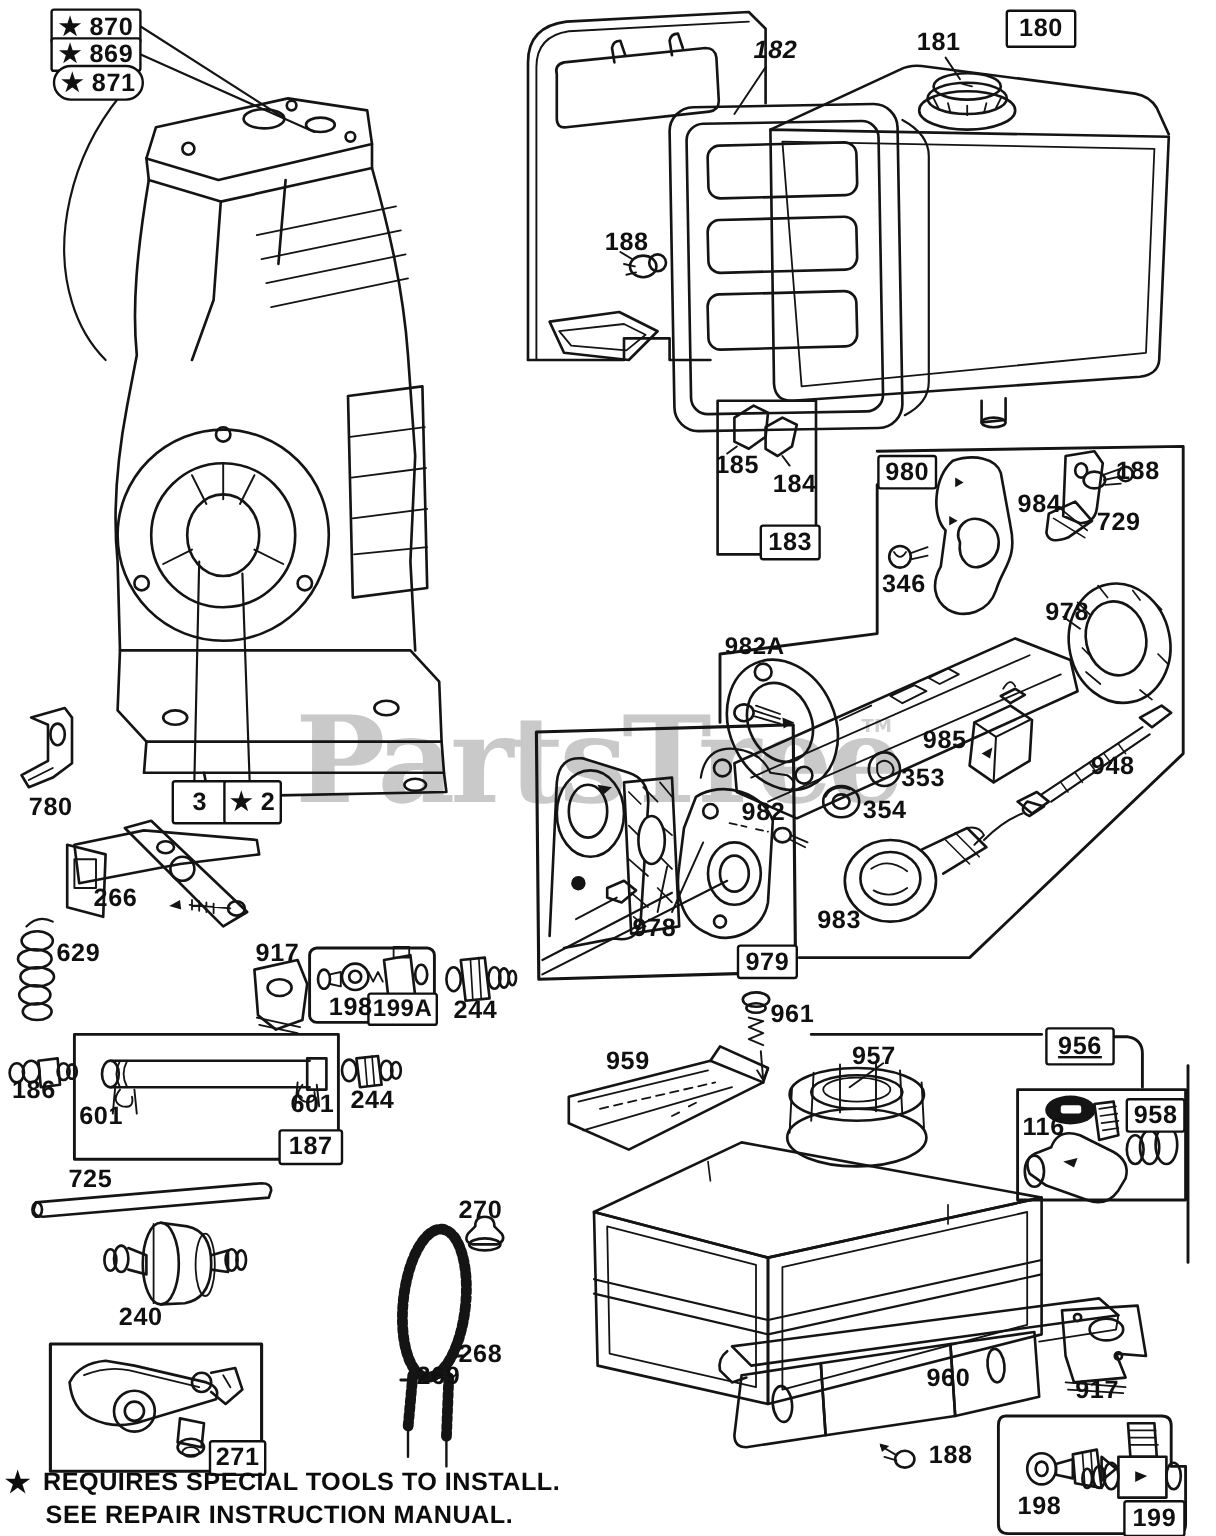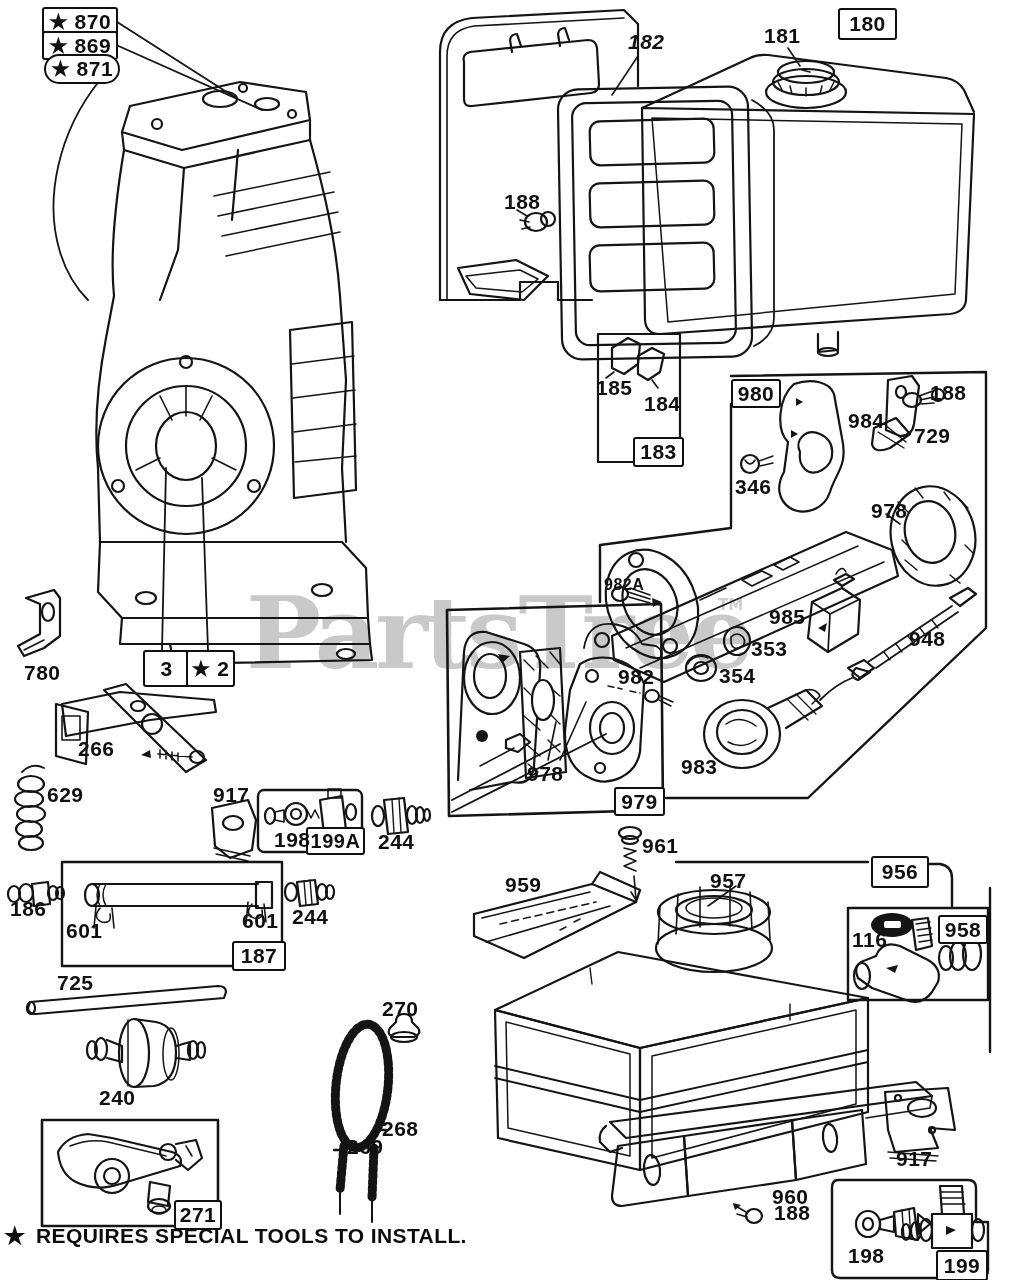--- a/index.html
+++ b/index.html
@@ -392,35 +392,35 @@
       <div class="callout boxed" style="left: 42px; top: 31px; width: 72px; height: 25px;">★ 869</div>
       <div class="callout boxed" style="left: 44px; top: 54px; width: 72px; height: 26px; border-radius: 15px;">★ 871</div>
       <div class="callout boxed" style="left: 838px; top: 8px; width: 55px; height: 28px;">180</div>
       <div class="callout boxed" style="left: 633px; top: 437px; width: 47px; height: 26px;">183</div>
       <div class="callout boxed" style="left: 731px; top: 379px; width: 46px; height: 25px;">980</div>
       <div class="callout boxed" style="left: 143px; top: 650px; width: 43px; height: 33px;">3</div>
       <div class="callout boxed" style="left: 186px; top: 650px; width: 45px; height: 33px;">★ 2</div>
       <div class="callout boxed" style="left: 306px; top: 827px; width: 55px; height: 24px; font-size: 20px;">199A</div>
       <div class="callout boxed" style="left: 232px; top: 941px; width: 50px; height: 26px;">187</div>
       <div class="callout boxed" style="left: 614px; top: 787px; width: 47px; height: 25px;">979</div>
-      <div class="callout boxed" style="left: 871px; top: 856px; width: 54px; height: 28px;">956</div>
+      <div class="callout boxed" style="left: 871px; top: 856px; width: 54px; height: 28px; text-decoration: underline;">956</div>
       <div class="callout boxed" style="left: 938px; top: 915px; width: 46px; height: 25px;">958</div>
       <div class="callout boxed" style="left: 174px; top: 1200px; width: 44px; height: 26px;">271</div>
       <div class="callout boxed" style="left: 936px; top: 1250px; width: 48px; height: 27px;">199</div>
       <div class="callout" style="left: 628px; top: 30px; font-style: italic;">182</div>
       <div class="callout" style="left: 764px; top: 24px;">181</div>
       <div class="callout" style="left: 504px; top: 190px;">188</div>
       <div class="callout" style="left: 596px; top: 376px;">185</div>
       <div class="callout" style="left: 644px; top: 364px; margin-top: 28px;">184</div>
       <div class="callout" style="left: 836px; top: 409px; margin-left: 12px;">984</div>
       <div class="callout" style="left: 930px; top: 381px;">188</div>
       <div class="callout" style="left: 914px; top: 424px;">729</div>
       <div class="callout" style="left: 735px; top: 475px;">346</div>
       <div class="callout" style="left: 871px; top: 499px;">978</div>
-      <div class="callout" style="left: 604px; top: 576px; font-size: 16px;">982A</div>
+      <div class="callout" style="left: 604px; top: 528px; font-size: 20px;">982A</div>
       <div class="callout" style="left: 769px; top: 605px;">985</div>
       <div class="callout" style="left: 751px; top: 637px;">353</div>
       <div class="callout" style="left: 719px; top: 664px;">354</div>
       <div class="callout" style="left: 909px; top: 627px;">948</div>
       <div class="callout" style="left: 618px; top: 665px;">982</div>
       <div class="callout" style="left: 681px; top: 755px;">983</div>
       <div class="callout" style="left: 527px; top: 762px;">978</div>
       <div class="callout" style="left: 24px; top: 661px;">780</div>
       <div class="callout" style="left: 78px; top: 737px;">266</div>
       <div class="callout" style="left: 47px; top: 783px;">629</div>
@@ -433,26 +433,27 @@
       <div class="callout" style="left: 292px; top: 905px;">244</div>
       <div class="callout" style="left: 57px; top: 971px;">725</div>
       <div class="callout" style="left: 55px; top: 1086px; margin-left: 44px;">240</div>
       <div class="callout" style="left: 382px; top: 997px;">270</div>
       <div class="callout" style="left: 299px; top: 1135px; margin-left: 48px;">269</div>
       <div class="callout" style="left: 382px; top: 1117px;">268</div>
       <div class="callout" style="left: 505px; top: 873px;">959</div>
       <div class="callout" style="left: 642px; top: 834px;">961</div>
       <div class="callout" style="left: 710px; top: 869px;">957</div>
       <div class="callout" style="left: 852px; top: 928px;">116</div>
-      <div class="callout" style="left: 772px; top: 1137px; margin-top: 48px;">960</div>
+      <div class="callout" style="left: 772px; top: 1137px;">960</div>
       <div class="callout" style="left: 774px; top: 1201px;">188</div>
       <div class="callout" style="left: 896px; top: 1147px;">917</div>
       <div class="callout" style="left: 848px; top: 1244px;">198</div>
     </div>
 
   <div class="footnote">
     <div class="row">
       <span class="star">★</span>
       <span>REQUIRES SPECIAL TOOLS TO INSTALL.</span>
     </div>
+    <div class="l2">SEE REPAIR INSTRUCTION MANUAL.</div>
   </div>
 
 </div>
 
 </body></html>

